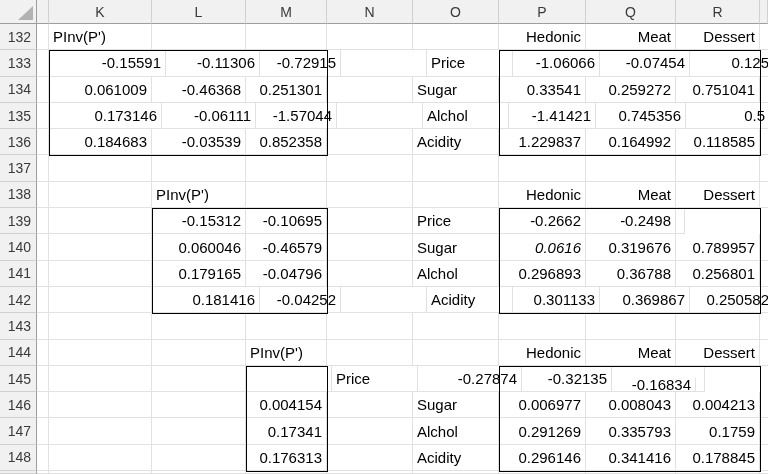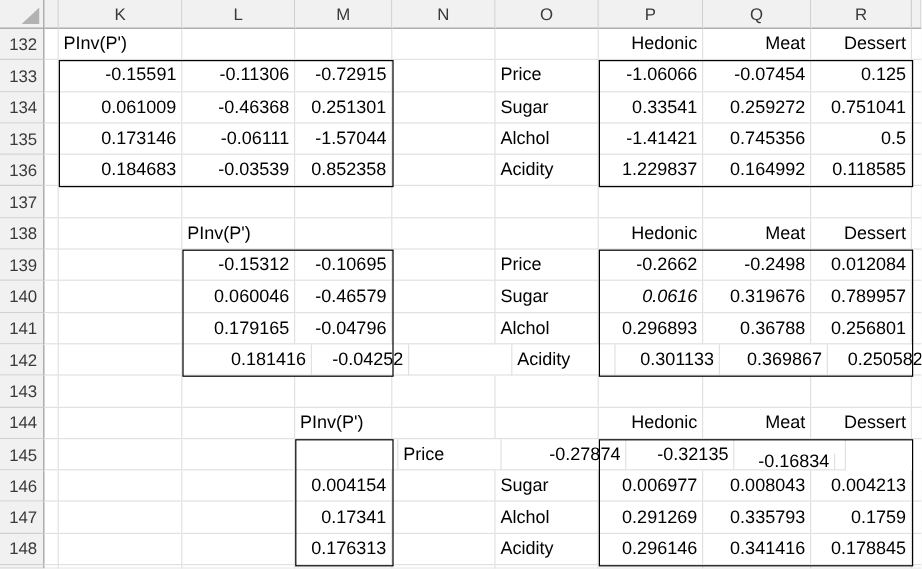--- a/index.html
+++ b/index.html
@@ -68,21 +68,21 @@
       <div class="cell al" style="width: 86px;"></div>
       <div class="cell al" style="width: 86px;"></div>
       <div class="cell ar" style="width: 87px;">Hedonic</div>
       <div class="cell ar" style="width: 90px;">Meat</div>
       <div class="cell ar" style="width: 84px;">Dessert</div>
       <div class="cell al" style="width: 8px;"></div>
     </div>
     <div class="row">
       <div class="row-hdr" style="width: 37px;">133</div>
       <div class="cell al" style="width: 12px;"></div>
-      <div class="cell ar" style="width: 103px;">-0.15591</div>
+      <div class="cell ar" style="width: 117px;">-0.15591</div>
       <div class="cell ar" style="width: 94px;">-0.11306</div>
       <div class="cell ar" style="width: 81px;">-0.72915</div>
       <div class="cell al" style="width: 86px;"></div>
       <div class="cell al" style="width: 86px;">Price</div>
       <div class="cell ar" style="width: 87px;">-1.06066</div>
       <div class="cell ar" style="width: 90px;">-0.07454</div>
       <div class="cell ar" style="width: 84px;">0.125</div>
       <div class="cell al" style="width: 8px;"></div>
     </div>
     <div class="row">
@@ -94,21 +94,21 @@
       <div class="cell al" style="width: 86px;"></div>
       <div class="cell al" style="width: 86px;">Sugar</div>
       <div class="cell ar" style="width: 87px;">0.33541</div>
       <div class="cell ar" style="width: 90px;">0.259272</div>
       <div class="cell ar" style="width: 84px;">0.751041</div>
       <div class="cell al" style="width: 8px;"></div>
     </div>
     <div class="row">
       <div class="row-hdr" style="width: 37px;">135</div>
       <div class="cell al" style="width: 12px;"></div>
-      <div class="cell ar" style="width: 103px;">0.173146</div>
+      <div class="cell ar" style="width: 113px;">0.173146</div>
       <div class="cell ar" style="width: 94px;">-0.06111</div>
       <div class="cell ar" style="width: 81px;">-1.57044</div>
       <div class="cell al" style="width: 86px;"></div>
       <div class="cell al" style="width: 86px;">Alchol</div>
       <div class="cell ar" style="width: 87px;">-1.41421</div>
       <div class="cell ar" style="width: 90px;">0.745356</div>
       <div class="cell ar" style="width: 84px;">0.5</div>
       <div class="cell al" style="width: 8px;"></div>
     </div>
     <div class="row">
@@ -153,21 +153,20 @@
     <div class="row">
       <div class="row-hdr" style="width: 37px;">139</div>
       <div class="cell al" style="width: 12px;"></div>
       <div class="cell al" style="width: 103px;"></div>
       <div class="cell ar" style="width: 94px;">-0.15312</div>
       <div class="cell ar" style="width: 81px;">-0.10695</div>
       <div class="cell al" style="width: 86px;"></div>
       <div class="cell al" style="width: 86px;">Price</div>
       <div class="cell ar" style="width: 87px;">-0.2662</div>
       <div class="cell ar" style="width: 90px;">-0.2498</div>
-      <div class="cell ar" style="width: 84px;">0.012084</div>
       <div class="cell al" style="width: 8px;"></div>
     </div>
     <div class="row">
       <div class="row-hdr" style="width: 37px;">140</div>
       <div class="cell al" style="width: 12px;"></div>
       <div class="cell al" style="width: 103px;"></div>
       <div class="cell ar" style="width: 94px;">0.060046</div>
       <div class="cell ar" style="width: 81px;">-0.46579</div>
       <div class="cell al" style="width: 86px;"></div>
       <div class="cell al" style="width: 86px;">Sugar</div>

